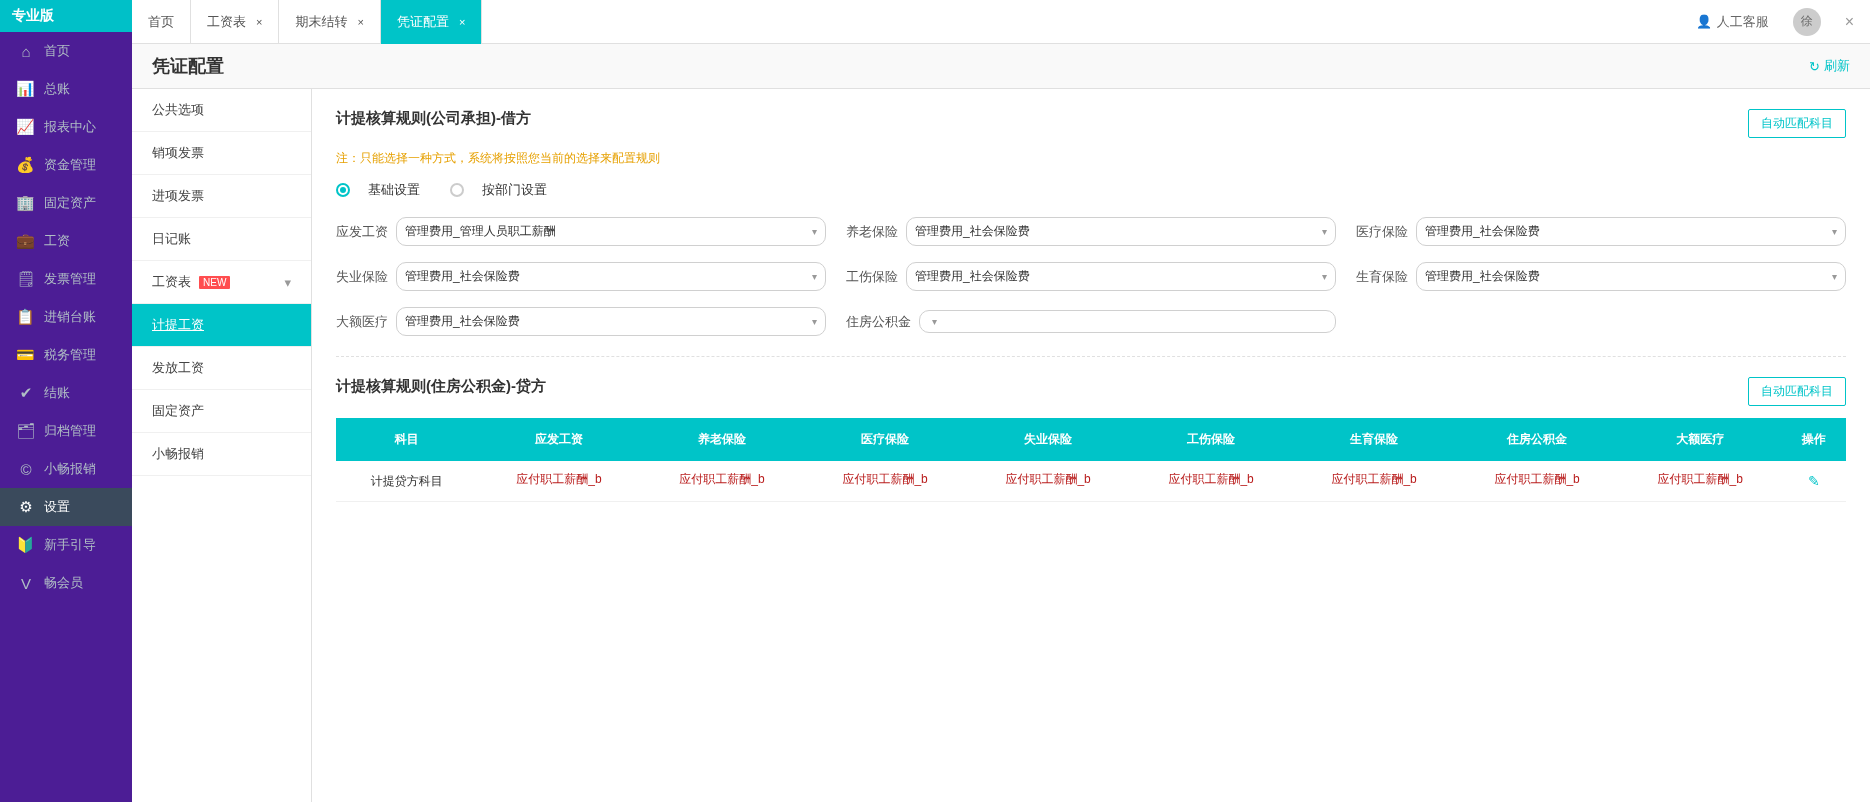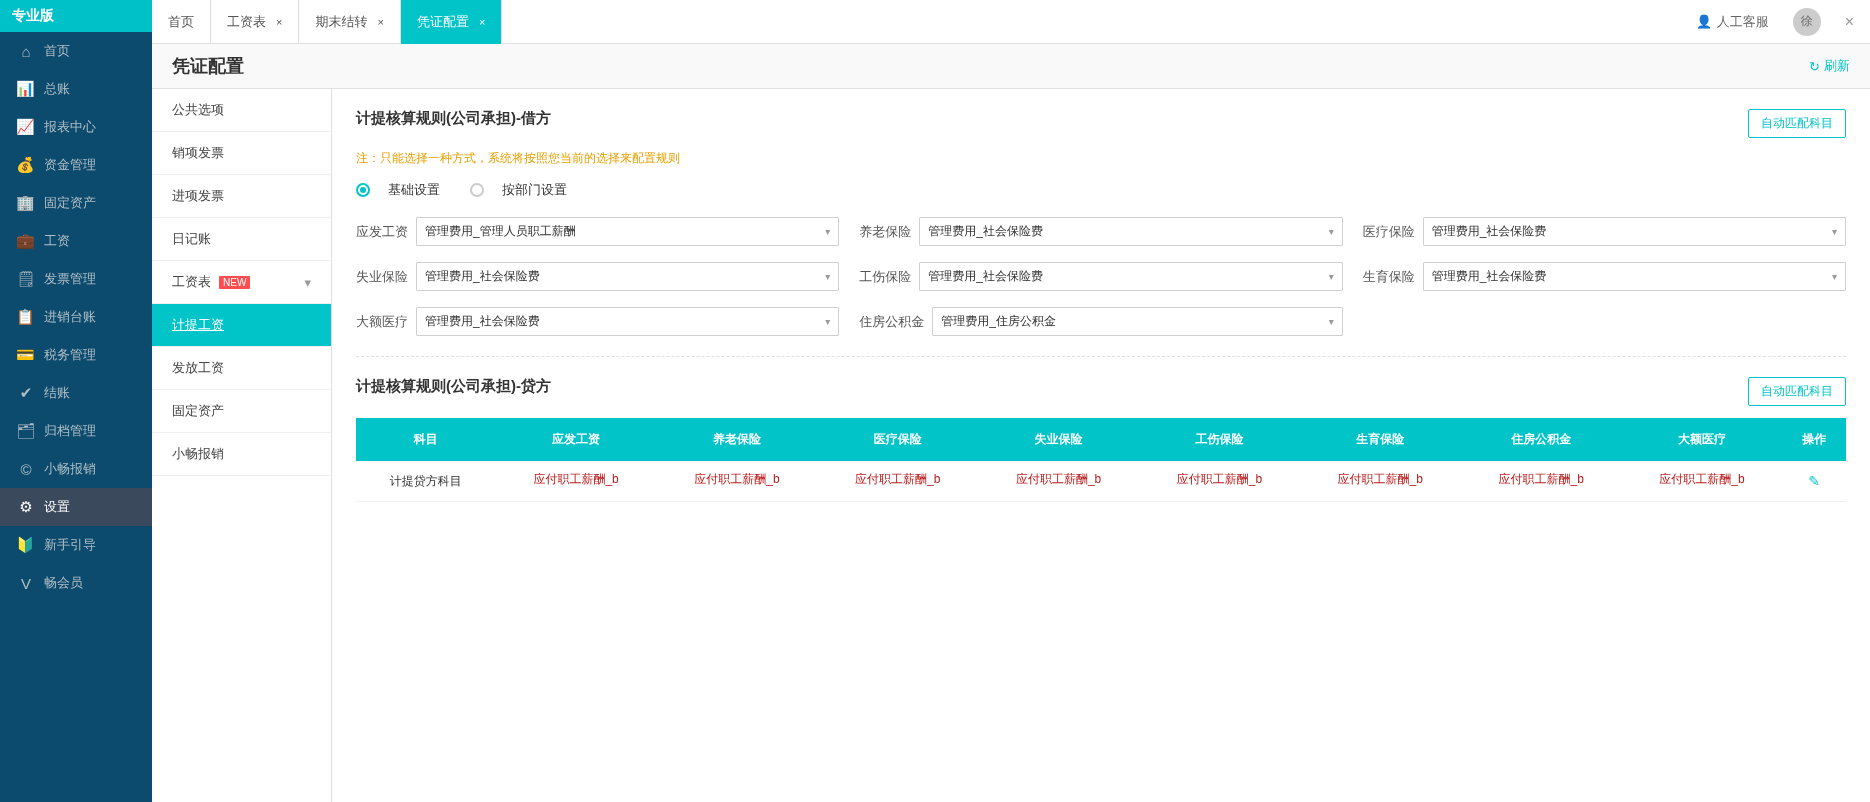--- a/index.html
+++ b/index.html
@@ -1,21 +1,21 @@
 <!DOCTYPE html>
 <html><head>
   <meta charset="utf-8">
   <style>
     * { box-sizing: border-box; margin: 0; padding: 0; }
     body { font-family: 'Microsoft YaHei', Arial, sans-serif; font-size: 13px; background: #f5f5f5; display: flex; height: 100vh; overflow: hidden; }
 
     
     .sidebar {
-      width: 152px;
-      background: #0c4a6e;
+      width: 132px;
+      background: #4c1d95;
       display: flex;
       flex-direction: column;
       flex-shrink: 0;
       height: 100vh;
       overflow-y: auto;
     }
     .sidebar-header {
       background: #00c0c8;
       color: white;
       font-size: 14px;
@@ -221,21 +221,21 @@
     }
     .form-label {
       font-size: 13px;
       color: #555;
       white-space: nowrap;
       min-width: 50px;
     }
     .form-select {
       flex: 1;
       border: 1px solid #d0d0d0;
-      border-radius: 1px;
+      border-radius: 10px;
       padding: 5px 8px;
       font-size: 12px;
       color: #333;
       background: white;
       display: flex;
       align-items: center;
       justify-content: space-between;
       cursor: pointer;
       min-width: 0;
     }
@@ -513,32 +513,31 @@
           <div class="form-item">
             <span class="form-label">大额医疗</span>
             <div class="form-select">
               <span class="form-select-text">管理费用_社会保险费</span>
               <span class="chevron">▾</span>
             </div>
           </div>
           <div class="form-item">
             <span class="form-label">住房公积金</span>
             <div class="form-select">
-              <span class="form-select-text">管理费用_住房公积金</span>
               <span class="chevron">▾</span>
             </div>
           </div>
         </div>
       </div>
 
       <hr class="section-divider">
 
       <div>
         <div class="section-header-row">
-          <span class="section-title">计提核算规则(公司承担)-贷方</span>
+          <span class="section-title">计提核算规则(住房公积金)-贷方</span>
           <button class="auto-match-btn">自动匹配科目</button>
         </div>
         <table class="data-table">
           <thead>
             <tr>
               <th>科目</th>
               <th>应发工资</th>
               <th>养老保险</th>
               <th>医疗保险</th>
               <th>失业保险</th>

